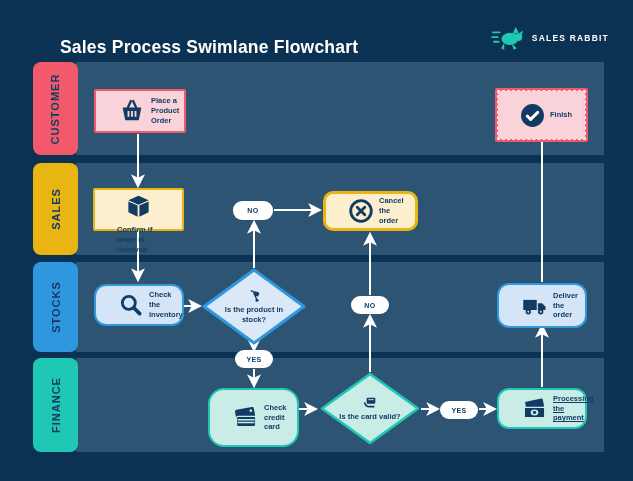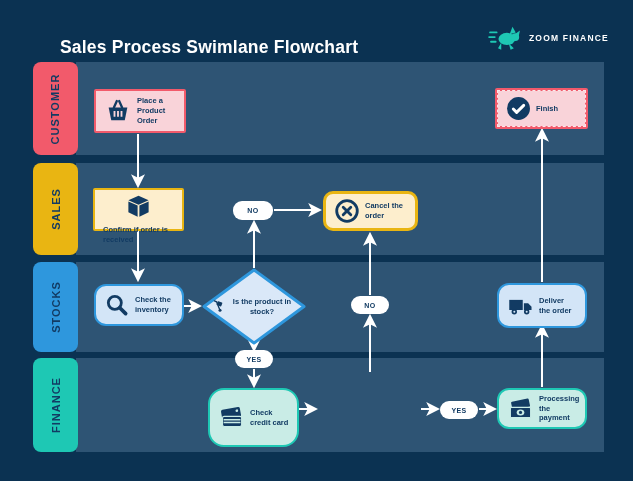--- a/index.html
+++ b/index.html
@@ -34,39 +34,39 @@
   }
   .tab-customer{background:var(--customer);}
   .tab-sales{background:var(--sales);}
   .tab-stocks{background:var(--stocks);}
   .tab-finance{background:var(--finance);}
   
   .arrows{position:absolute; left:0; top:0; z-index:3; pointer-events:none;}
   
   .node{
     position:absolute; z-index:4; box-sizing:border-box;
-    display:flex; align-items:center; gap:5px; padding:3px 8px;
+    display:flex; align-items:center; gap:5px; padding:3px 22px;
     color:var(--navy); font-size:7.5px; font-weight:bold; line-height:1.3;
   }
   .node .lbl{flex:1;}
   .ic{flex:none; display:flex; align-items:center; justify-content:center; color:var(--navy);}
   .n-place{left:94px; top:89px; width:92px; height:44px; background:var(--customer-light); border:2.5px solid var(--customer); border-radius:2px;}
   .n-confirm{left:93px; top:188px; width:91px; height:43px; background:var(--sales-light); border:2.5px solid var(--sales); border-radius:2px;flex-direction:column;}
   .n-cancel{left:323px; top:191px; width:95px; height:40px; background:var(--sales-light); border:3px solid var(--sales); border-radius:10px;}
   .n-inventory{left:94px; top:284px; width:90px; height:42px; background:var(--stocks-light); border:2.5px solid var(--stocks); border-radius:12px;}
   .n-deliver{left:497px; top:283px; width:90px; height:45px; background:var(--stocks-light); border:2.5px solid var(--stocks); border-radius:12px;}
   .n-credit{left:208px; top:388px; width:91px; height:59px; background:var(--finance-light); border:2.5px solid var(--finance); border-radius:16px;}
-  .n-processing{left:497px; top:388px; width:90px; height:41px; background:var(--finance-light); border:2.5px solid var(--finance); border-radius:12px;}
-  .n-finish{left:495px; top:88px; width:93px; height:41px; background:var(--customer-light); border:3px solid var(--customer); border-radius:2px;
+  .n-processing{left:497px; top:388px; width:90px; height:41px; background:var(--finance-light); border:2.5px solid var(--finance); border-radius:12px;text-decoration:underline;}
+  .n-finish{left:495px; top:88px; width:93px; height:54px; background:var(--customer-light); border:3px solid var(--customer); border-radius:2px;
             outline:1px dashed rgba(255,255,255,.85); outline-offset:-3px;}
   
   .diamond{position:absolute; z-index:4;}
   .diamond svg.shape{position:absolute; left:0; top:0;}
   .d-content{
-    position:absolute; inset:0; display:flex; 
+    position:absolute; inset:0; display:flex; flex-direction:column;
     align-items:center; justify-content:center; gap:1px; text-align:center;
     color:var(--navy); font-size:7.5px; font-weight:bold; line-height:1.3;
   }
   .d-content .lbl{width:70%;}
   .d-stock{left:202px; top:268px; width:104px; height:77px;}
   .d-card{left:320px; top:372px; width:100px; height:73px;}
   
   .pill{
     position:absolute; z-index:5; background:var(--white); color:var(--navy);
     border-radius:9px; font-size:7px; font-weight:bold; letter-spacing:.4px;
@@ -90,21 +90,21 @@
       </g>
       <g fill="#1ec8b4">
         <ellipse cx="20" cy="16" rx="9" ry="6.5"></ellipse>
         <path d="M23 11 l3 -8 l3.5 6 z"></path>
         <path d="M27 12 l7 -5 l-1.5 7 z"></path>
         <circle cx="29" cy="14" r="4.2"></circle>
         <path d="M14 20 l-3.5 6 l3.5 1.5 z"></path>
         <path d="M22 21 l2 6.5 l3.5 -1.5 z"></path>
       </g>
     </svg>
-    <span class="brand-name">ZOOM FINANCE</span>
+    <span class="brand-name">SALES RABBIT</span>
   </div>
 
   <div class="row" style="top:62px;height:93px;"></div>
   <div class="row" style="top:163px;height:92px;"></div>
   <div class="row" style="top:262px;height:90px;"></div>
   <div class="row" style="top:358px;height:94px;"></div>
 
   <div class="lane-tab tab-customer" style="top:62px;height:93px;">
     <span>CUSTOMER</span>
   </div>
@@ -231,20 +231,35 @@
             <rect x="3" y="4" width="17" height="9" rx="1.5" fill="currentColor"></rect>
           <circle cx="17" cy="7" r="1.2" fill="#c9ece6"></circle>
           </g>
         <rect x="4" y="11" width="17" height="9" rx="1.5" fill="currentColor" stroke="#c9ece6" stroke-width="1"></rect>
         <path d="M5 14 h15 M5 16.5 h15" stroke="#c9ece6" stroke-width="1.3"></path>
       </svg>
     </span>
     <span class="lbl">Check credit card</span>
   </div>
 
+  <div class="diamond d-card">
+    <svg class="shape" width="100" height="73" viewBox="0 0 100 73">
+      <polygon points="50,2 98,36.5 50,71 2,36.5" fill="var(--finance-light)" stroke="var(--finance)" stroke-width="2.6" stroke-linejoin="round"></polygon>
+    </svg>
+    <div class="d-content">
+      <span class="ic">
+        <svg width="16" height="16" viewBox="0 0 24 24">
+          <rect x="7" y="4" width="13" height="9" rx="1.5" fill="currentColor"></rect>
+          <path d="M9.5 7 h8" stroke="#c9ece6" stroke-width="1.4"></path>
+          <path d="M4 12 q1.5 5.5 7.5 5.5 h6" stroke="currentColor" stroke-width="2.4" fill="none" stroke-linecap="round"></path>
+        </svg>
+      </span>
+      <span class="lbl">Is the card valid?</span>
+    </div>
+  </div>
 
   <div class="node n-processing">
     <span class="ic">
       <svg width="27" height="27" viewBox="0 0 24 24">
         <g transform="rotate(-12 12 8)">
             <rect x="4" y="4.5" width="16" height="7.5" rx="1" fill="currentColor"></rect>
           </g>
         <rect x="3" y="11" width="18" height="9" rx="1" fill="currentColor" stroke="#c9ece6" stroke-width="1"></rect>
         <ellipse cx="12" cy="15.5" rx="3.4" ry="2.7" fill="#c9ece6"></ellipse>
         <circle cx="12" cy="15.5" r="1.4" fill="currentColor"></circle>

